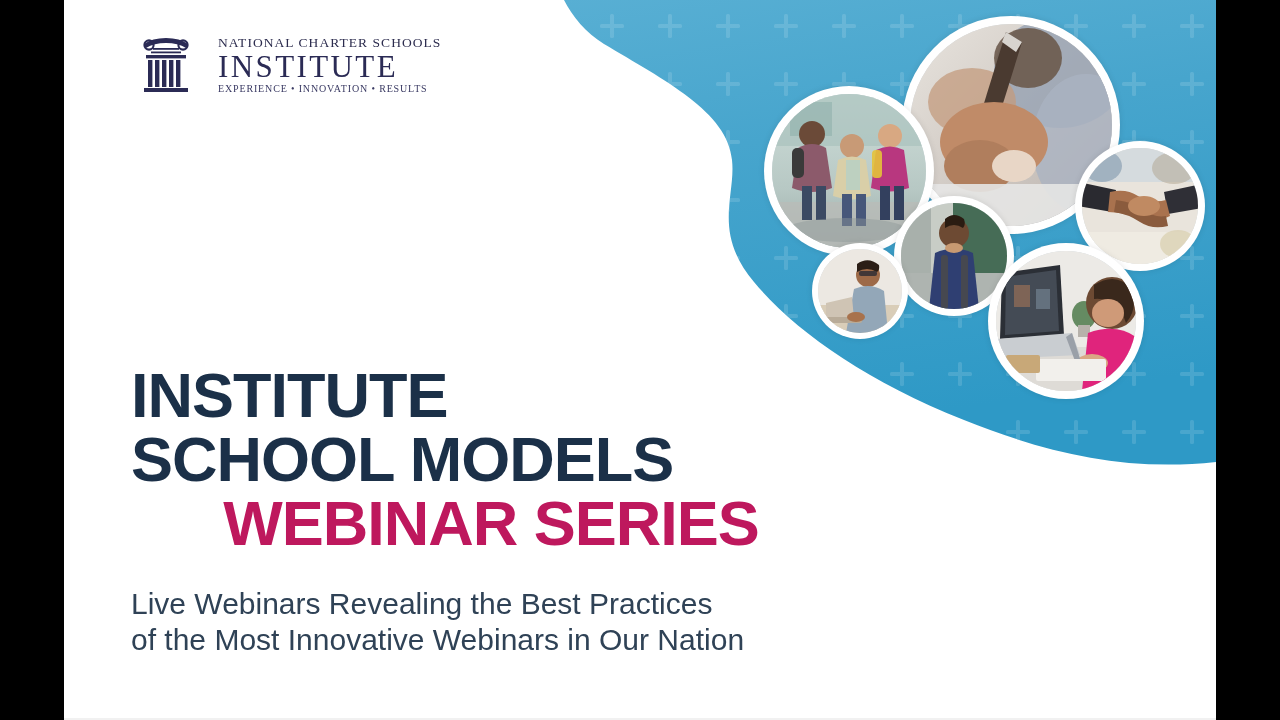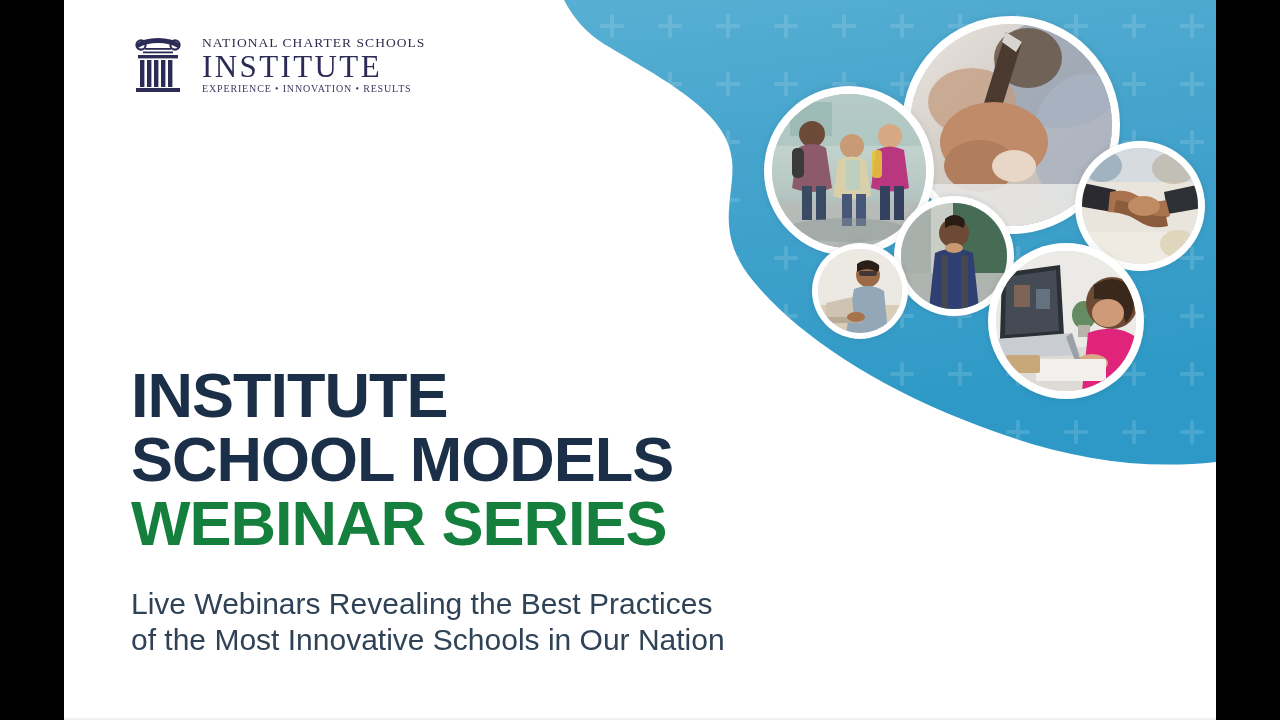--- a/index.html
+++ b/index.html
@@ -45,24 +45,24 @@
     left: 0; top: 0;
     width: 1152px;
     height: 480px;
     overflow: hidden;
   }
   #blob-svg { position: absolute; left:0; top:0; display:block; }
 
   
   #logo {
     position: absolute;
-    left: 68px;
+    left: 76px;
     top: 36px;
     display: flex;
-    gap: 18px;
+    gap: 26px;
   }
   #logo-mark { width: 52px; height: 58px; display:block; }
   #logo-words {
     display: flex;
     flex-direction: column;
     justify-content: center;
     line-height: 1;
   }
   #logo-line1 {
     font-family: "Liberation Serif", serif;
@@ -99,21 +99,21 @@
   .headline-line {
     font-family: "Liberation Sans", sans-serif;
     font-weight: bold;
     font-size: 63px;
     line-height: 64px;
     letter-spacing: -1px;
     white-space: nowrap;
     margin: 0;
   }
   .hl-dark { color: #1b3048; }
-  .hl-blue { color: #15803d; }
+  .hl-blue { color: #be185d; text-align: center; }
 
   
   #subtitle {
     position: absolute;
     left: 67px;
     top: 586px;
     width: 760px;
   }
   .subtitle-line {
     font-family: "Liberation Sans", sans-serif;
@@ -346,21 +346,21 @@
     </div>
 
     <div id="headline">
       <div class="headline-line hl-dark">INSTITUTE</div>
       <div class="headline-line hl-dark">SCHOOL MODELS</div>
       <div class="headline-line hl-blue">WEBINAR SERIES</div>
     </div>
 
     <div id="subtitle">
       <div class="subtitle-line">Live Webinars Revealing the Best Practices</div>
-      <div class="subtitle-line">of the Most Innovative Schools in Our Nation</div>
+      <div class="subtitle-line">of the Most Innovative Webinars in Our Nation</div>
     </div>
 
     <div class="bottom-hairline"></div>
   </div>
 
   <div style="position:absolute;left:0;top:0;width:64px;height:720px;background:#000;"></div>
   <div style="position:absolute;left:1216px;top:0;width:64px;height:720px;background:#000;"></div>
 </div>
 
 </body></html>

